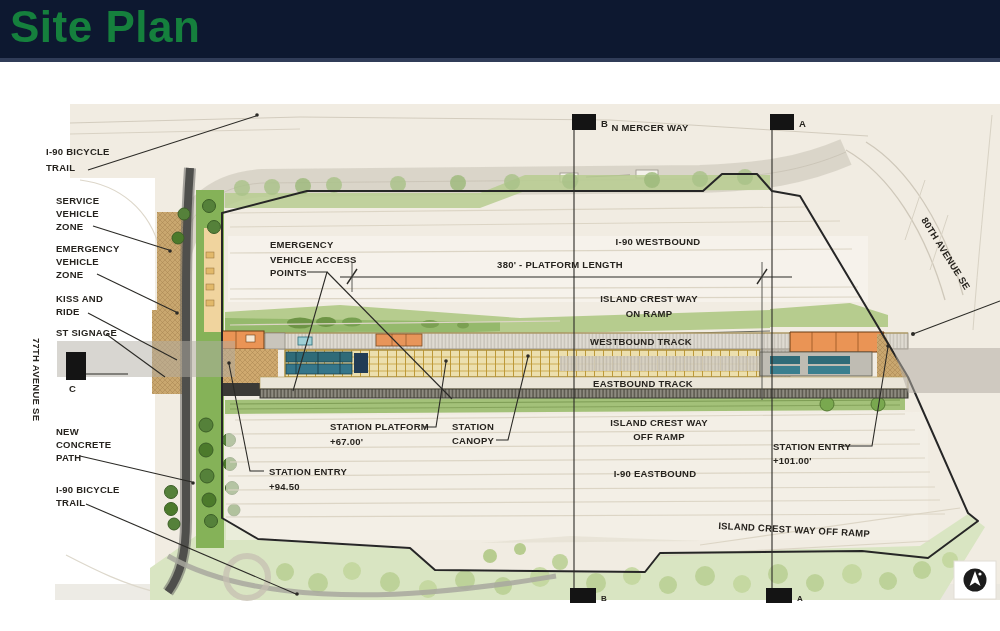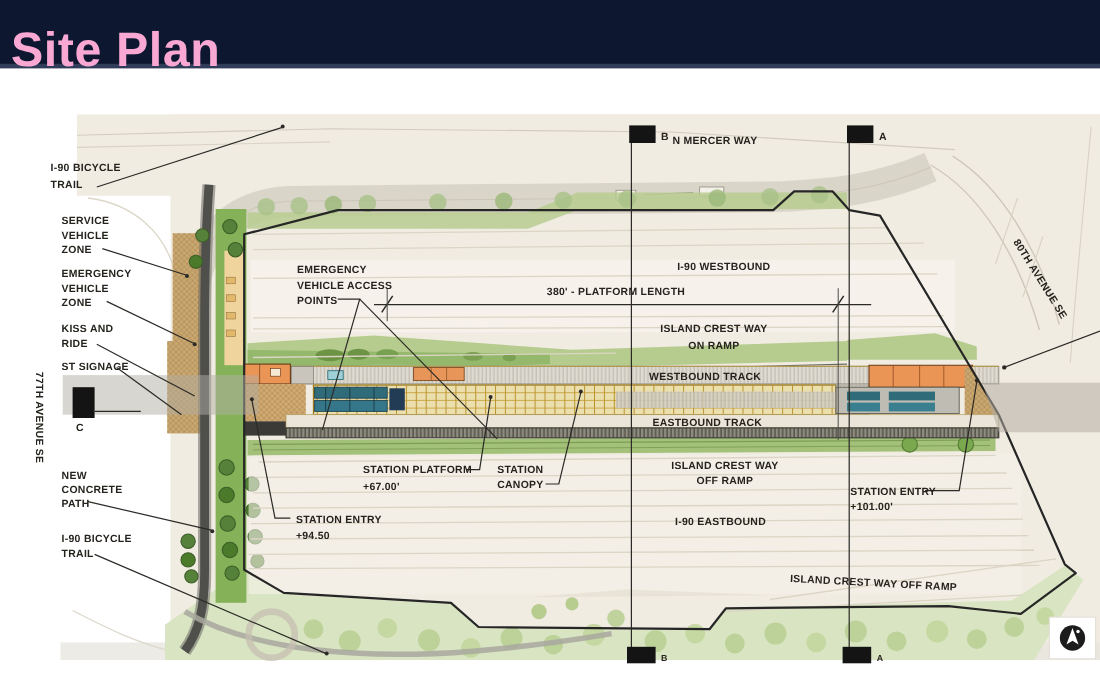--- a/index.html
+++ b/index.html
@@ -1,21 +1,21 @@
 <!DOCTYPE html>
 <html><head>
 <meta charset="utf-8">
 <style>
   html,body{margin:0;padding:0;background:#ffffff;}
   #stage{position:relative;width:1000px;height:631px;background:#ffffff;overflow:hidden;
          font-family:"Liberation Sans",sans-serif;}
   #titlebar{position:absolute;left:0;top:0;width:1000px;height:62px;background:#0d1830;
             border-bottom:4px solid #303c58;box-sizing:border-box;}
-  #titlebar .t{position:absolute;left:10px;top:2px;font-size:44px;font-weight:bold;color:#f9a8d4;
-               letter-spacing:0.5px;margin-top:19px;}
+  #titlebar .t{position:absolute;left:10px;top:2px;font-size:44px;font-weight:bold;color:#15803d;
+               letter-spacing:0.5px;}
   svg{position:absolute;left:0;top:0;}
   .pl{font-family:"Liberation Sans",sans-serif;font-weight:bold;font-size:9.5px;fill:#26231e;letter-spacing:0.25px;}
   .plc{text-anchor:middle;}
   .pls{font-size:8px;}
   .ldr{stroke:#2b2a26;stroke-width:1.1;fill:none;}
   .lane{stroke:#dcd5c5;stroke-width:1.2;}
   .flag{fill:#141414;}
 </style>
 </head>
 <body>

